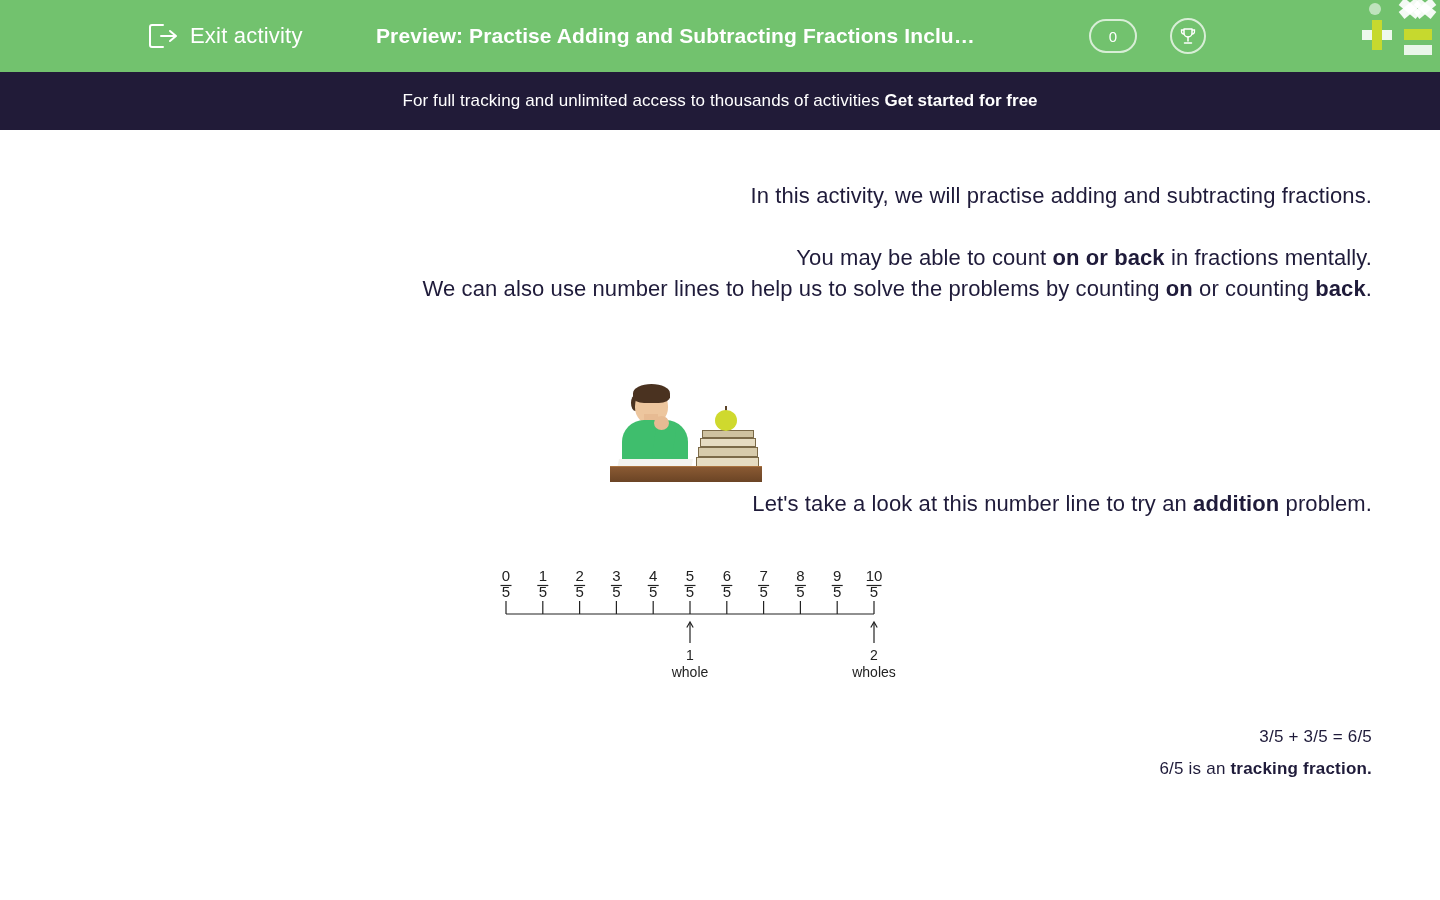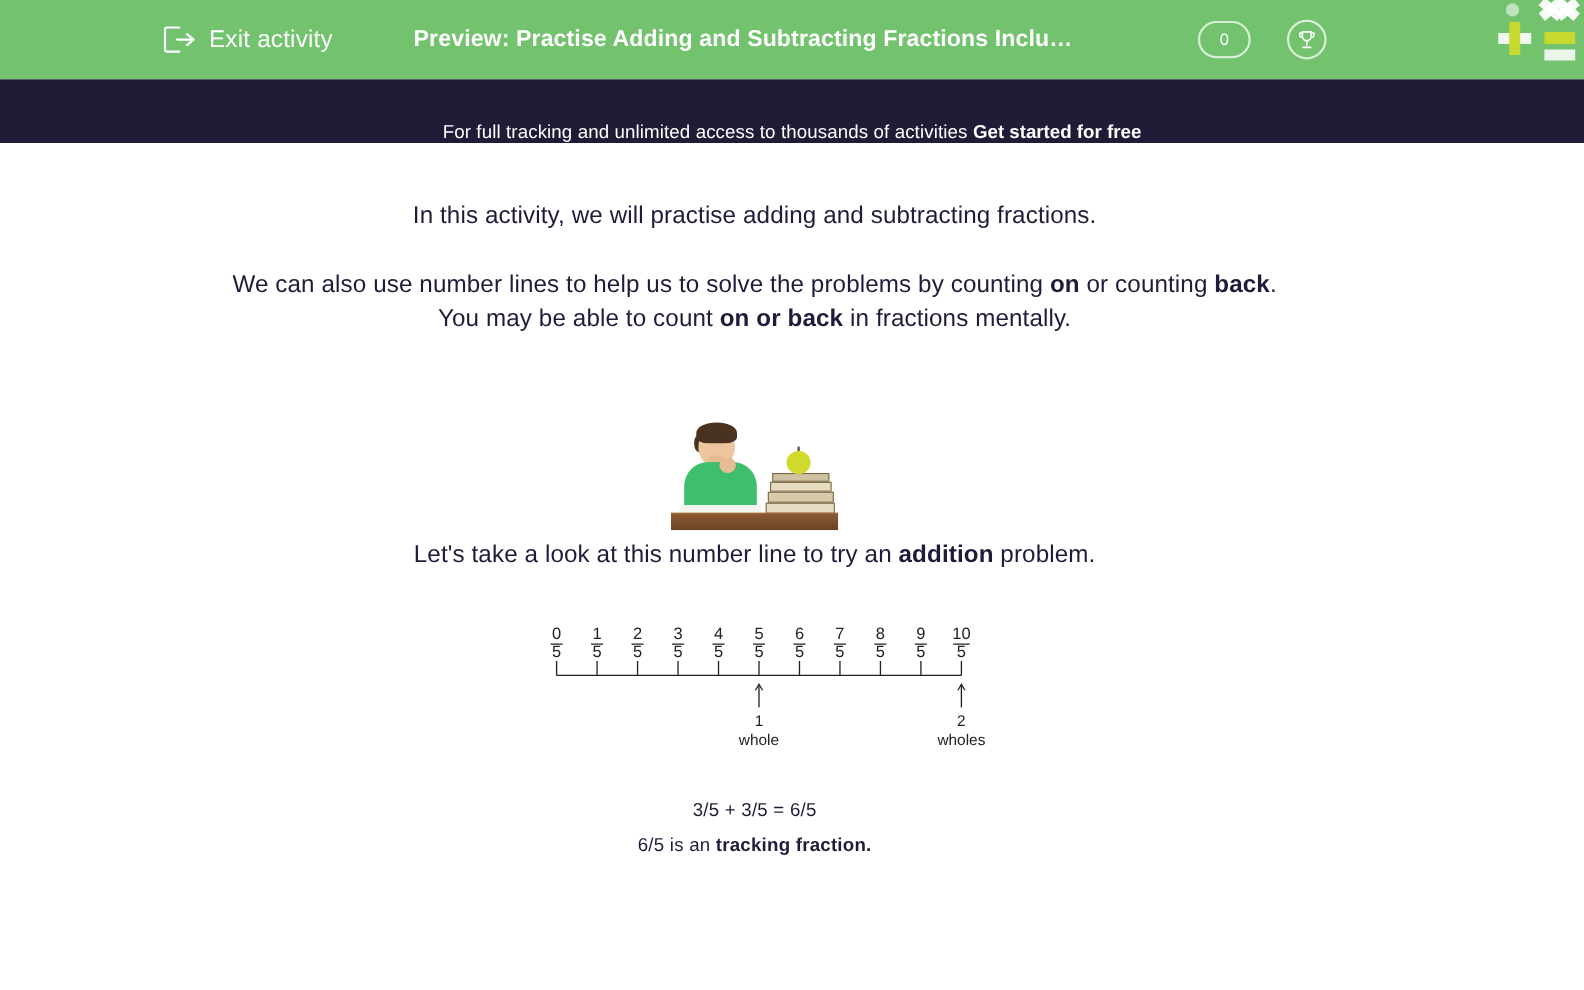--- a/index.html
+++ b/index.html
@@ -99,40 +99,40 @@
   .lg-pv   { width: 10px; height: 30px; background: #c6d92e; left: 20px; top: 20px; }
   .lg-eq1  { width: 28px; height: 11px; background: #c6d92e; left: 52px; top: 29px; }
   .lg-eq2  { width: 28px; height: 10px; background: rgba(255,255,255,.85); left: 52px; top: 45px; }
 
   
   .promo-banner {
     width: 1440px;
     height: 58px;
     background: #211b38;
     display: flex;
-    align-items: flex-end;
+    align-items: center;
     justify-content: center;
   }
   .promo-text {
     color: #ffffff;
     font-size: 17px;
     letter-spacing: .1px;
   }
   .promo-cta {
     color: #ffffff;
     font-size: 17px;
     font-weight: bold;
     margin-left: 5px;
     cursor: pointer;
   }
 
   
   .content {
     width: 1372px;
-    text-align: center;
+    text-align: right;
     color: #1f1b3a;
   }
 
   .lead-block { margin-top: 50px; }
   .lead-line {
     font-size: 22px;
     line-height: 31px;
     letter-spacing: .1px;
   }
   .spacer-1 { height: 31px; }
@@ -240,24 +240,24 @@
   <span class="promo-text">For full tracking and unlimited access to thousands of activities</span>
   <a class="promo-cta">Get started for free</a>
 </div>
 
 <div class="content">
 
   <div class="lead-block">
     <div class="lead-line">In this activity, we will practise adding and subtracting fractions.</div>
     <div class="spacer-1"></div>
     <div class="lead-line">
+      <span>You may be able to count </span><b>on or back</b><span> in fractions mentally.</span>
+    </div>
+    <div class="lead-line">
       <span>We can also use number lines to help us to solve the problems by counting </span><b>on</b><span> or counting </span><b>back</b><span>.</span>
-    </div>
-    <div class="lead-line">
-      <span>You may be able to count </span><b>on or back</b><span> in fractions mentally.</span>
     </div>
   </div>
 
   <div class="photo-wrap">
     <div class="photo">
       <i class="ph-bk1"></i>
       <i class="ph-bk2"></i>
       <i class="ph-bk3"></i>
       <i class="ph-bk4"></i>
       <i class="ph-stem"></i>

